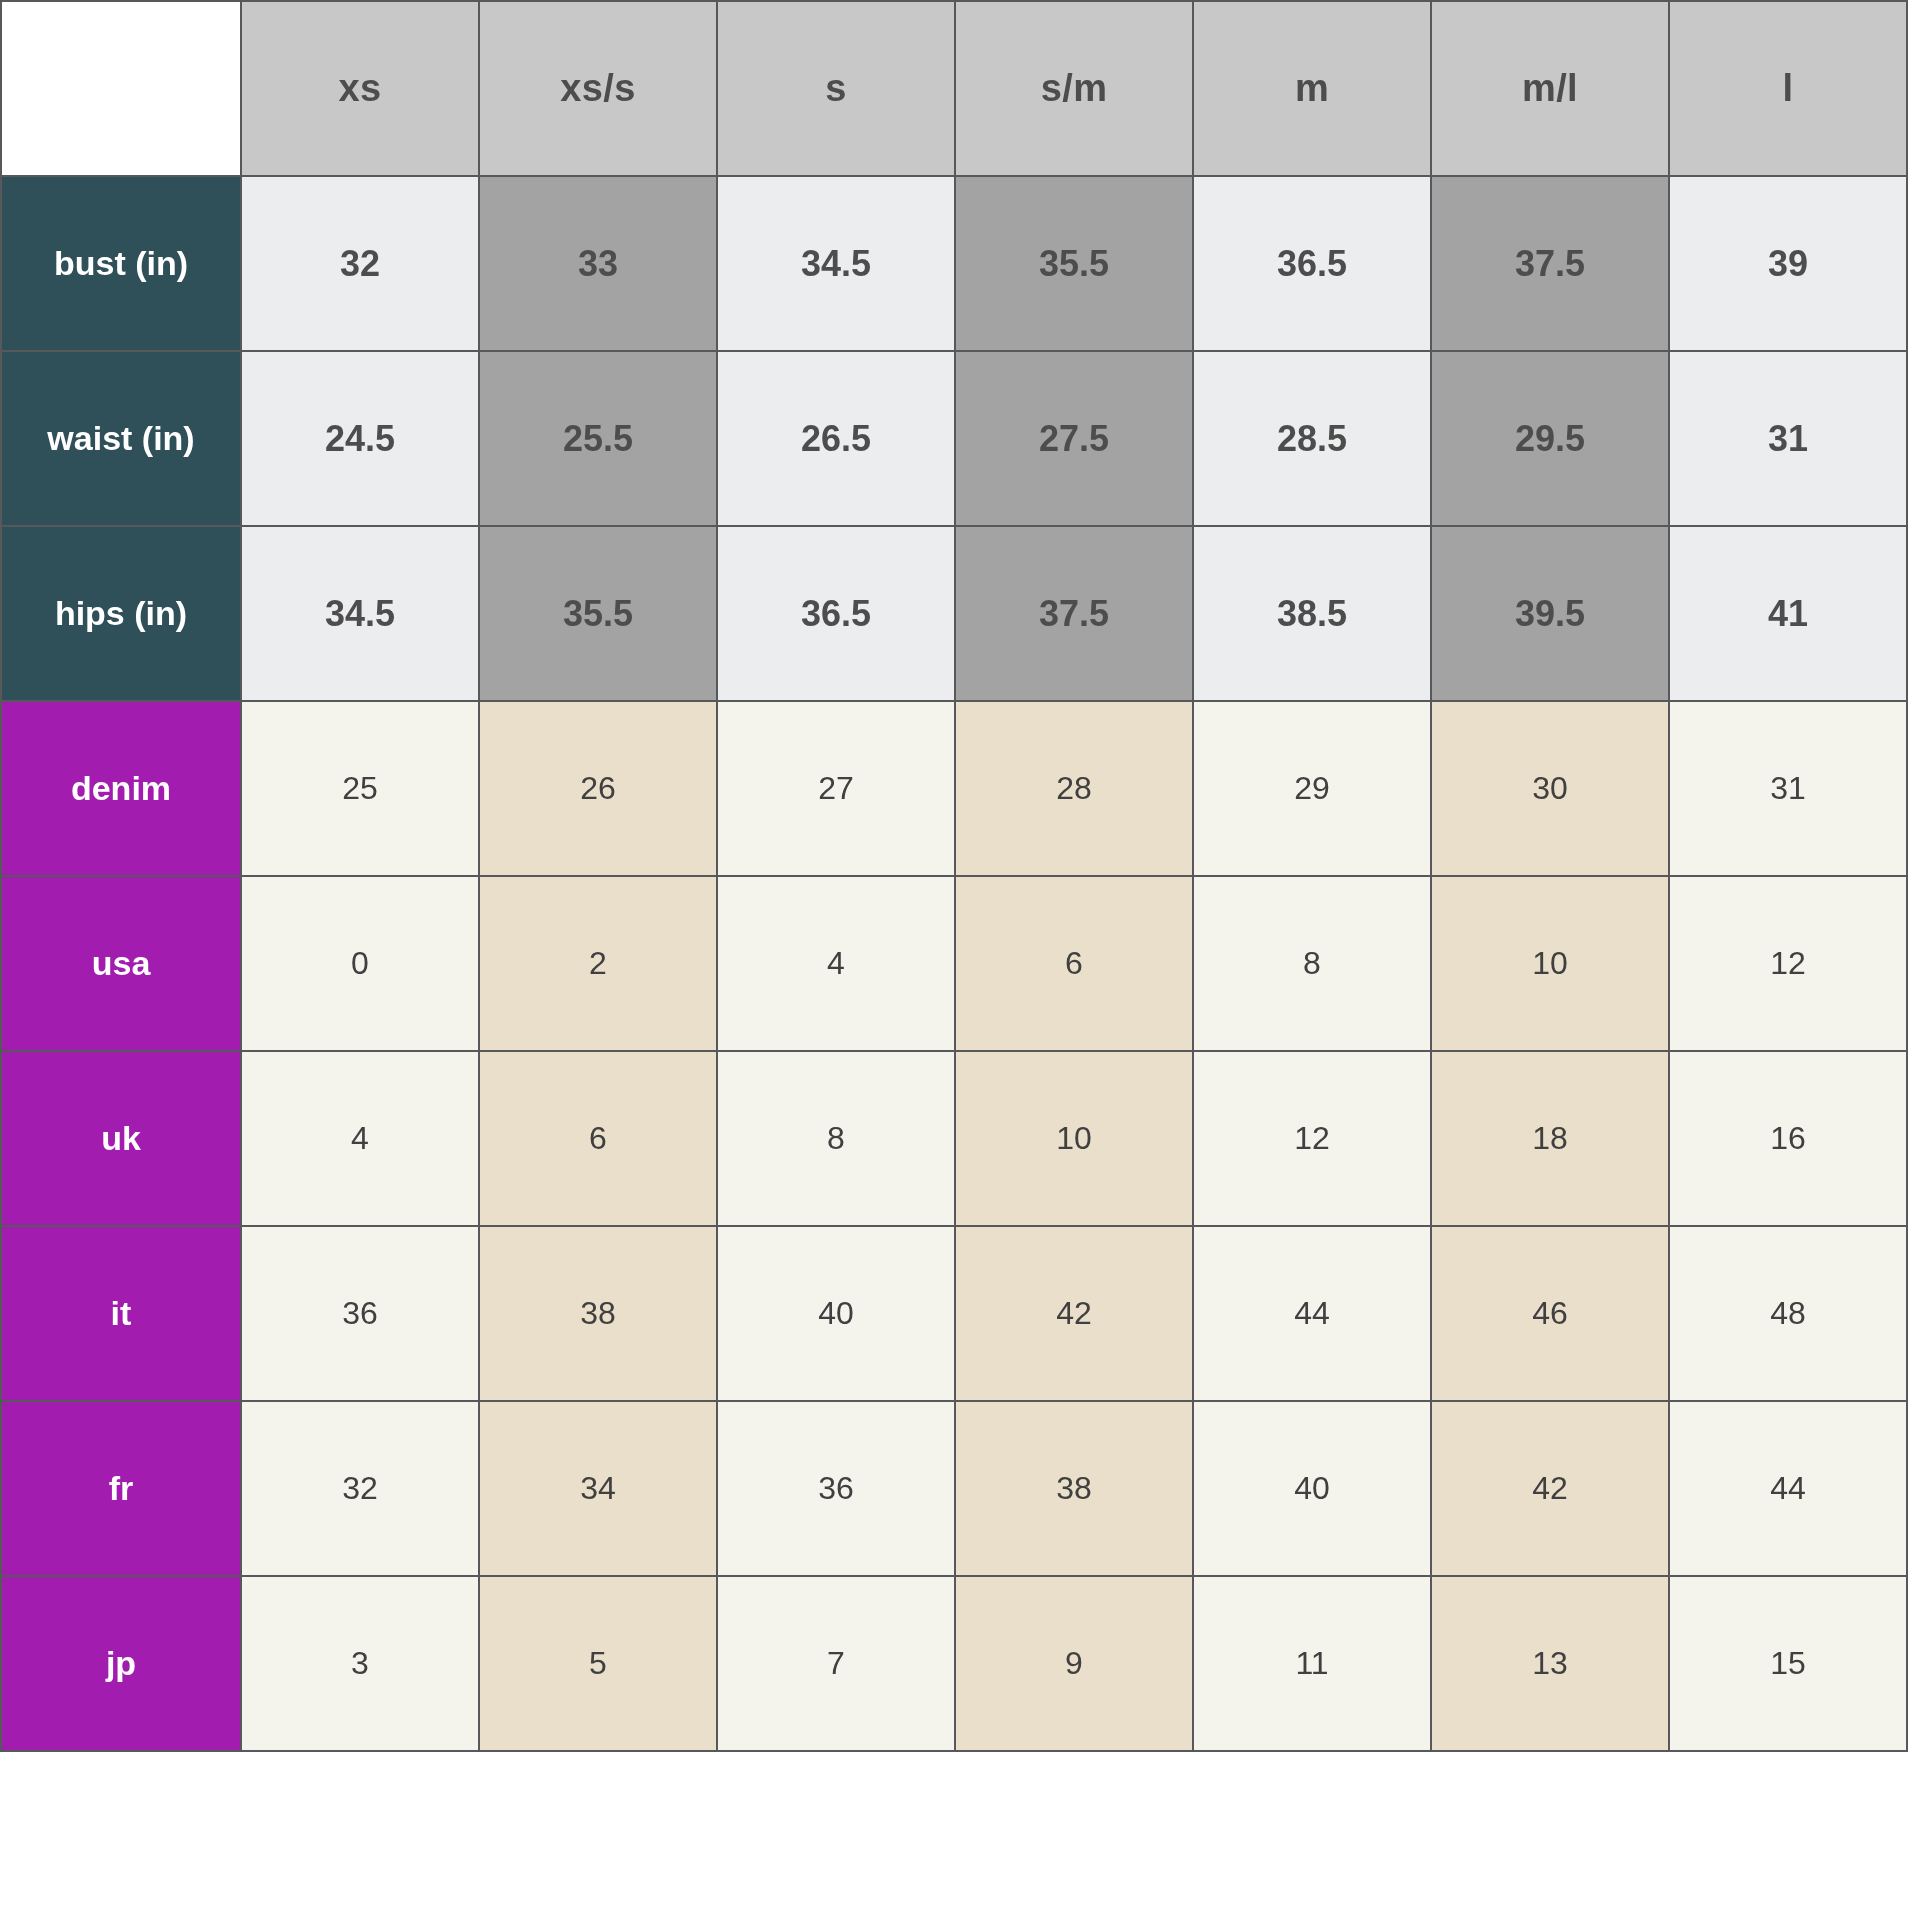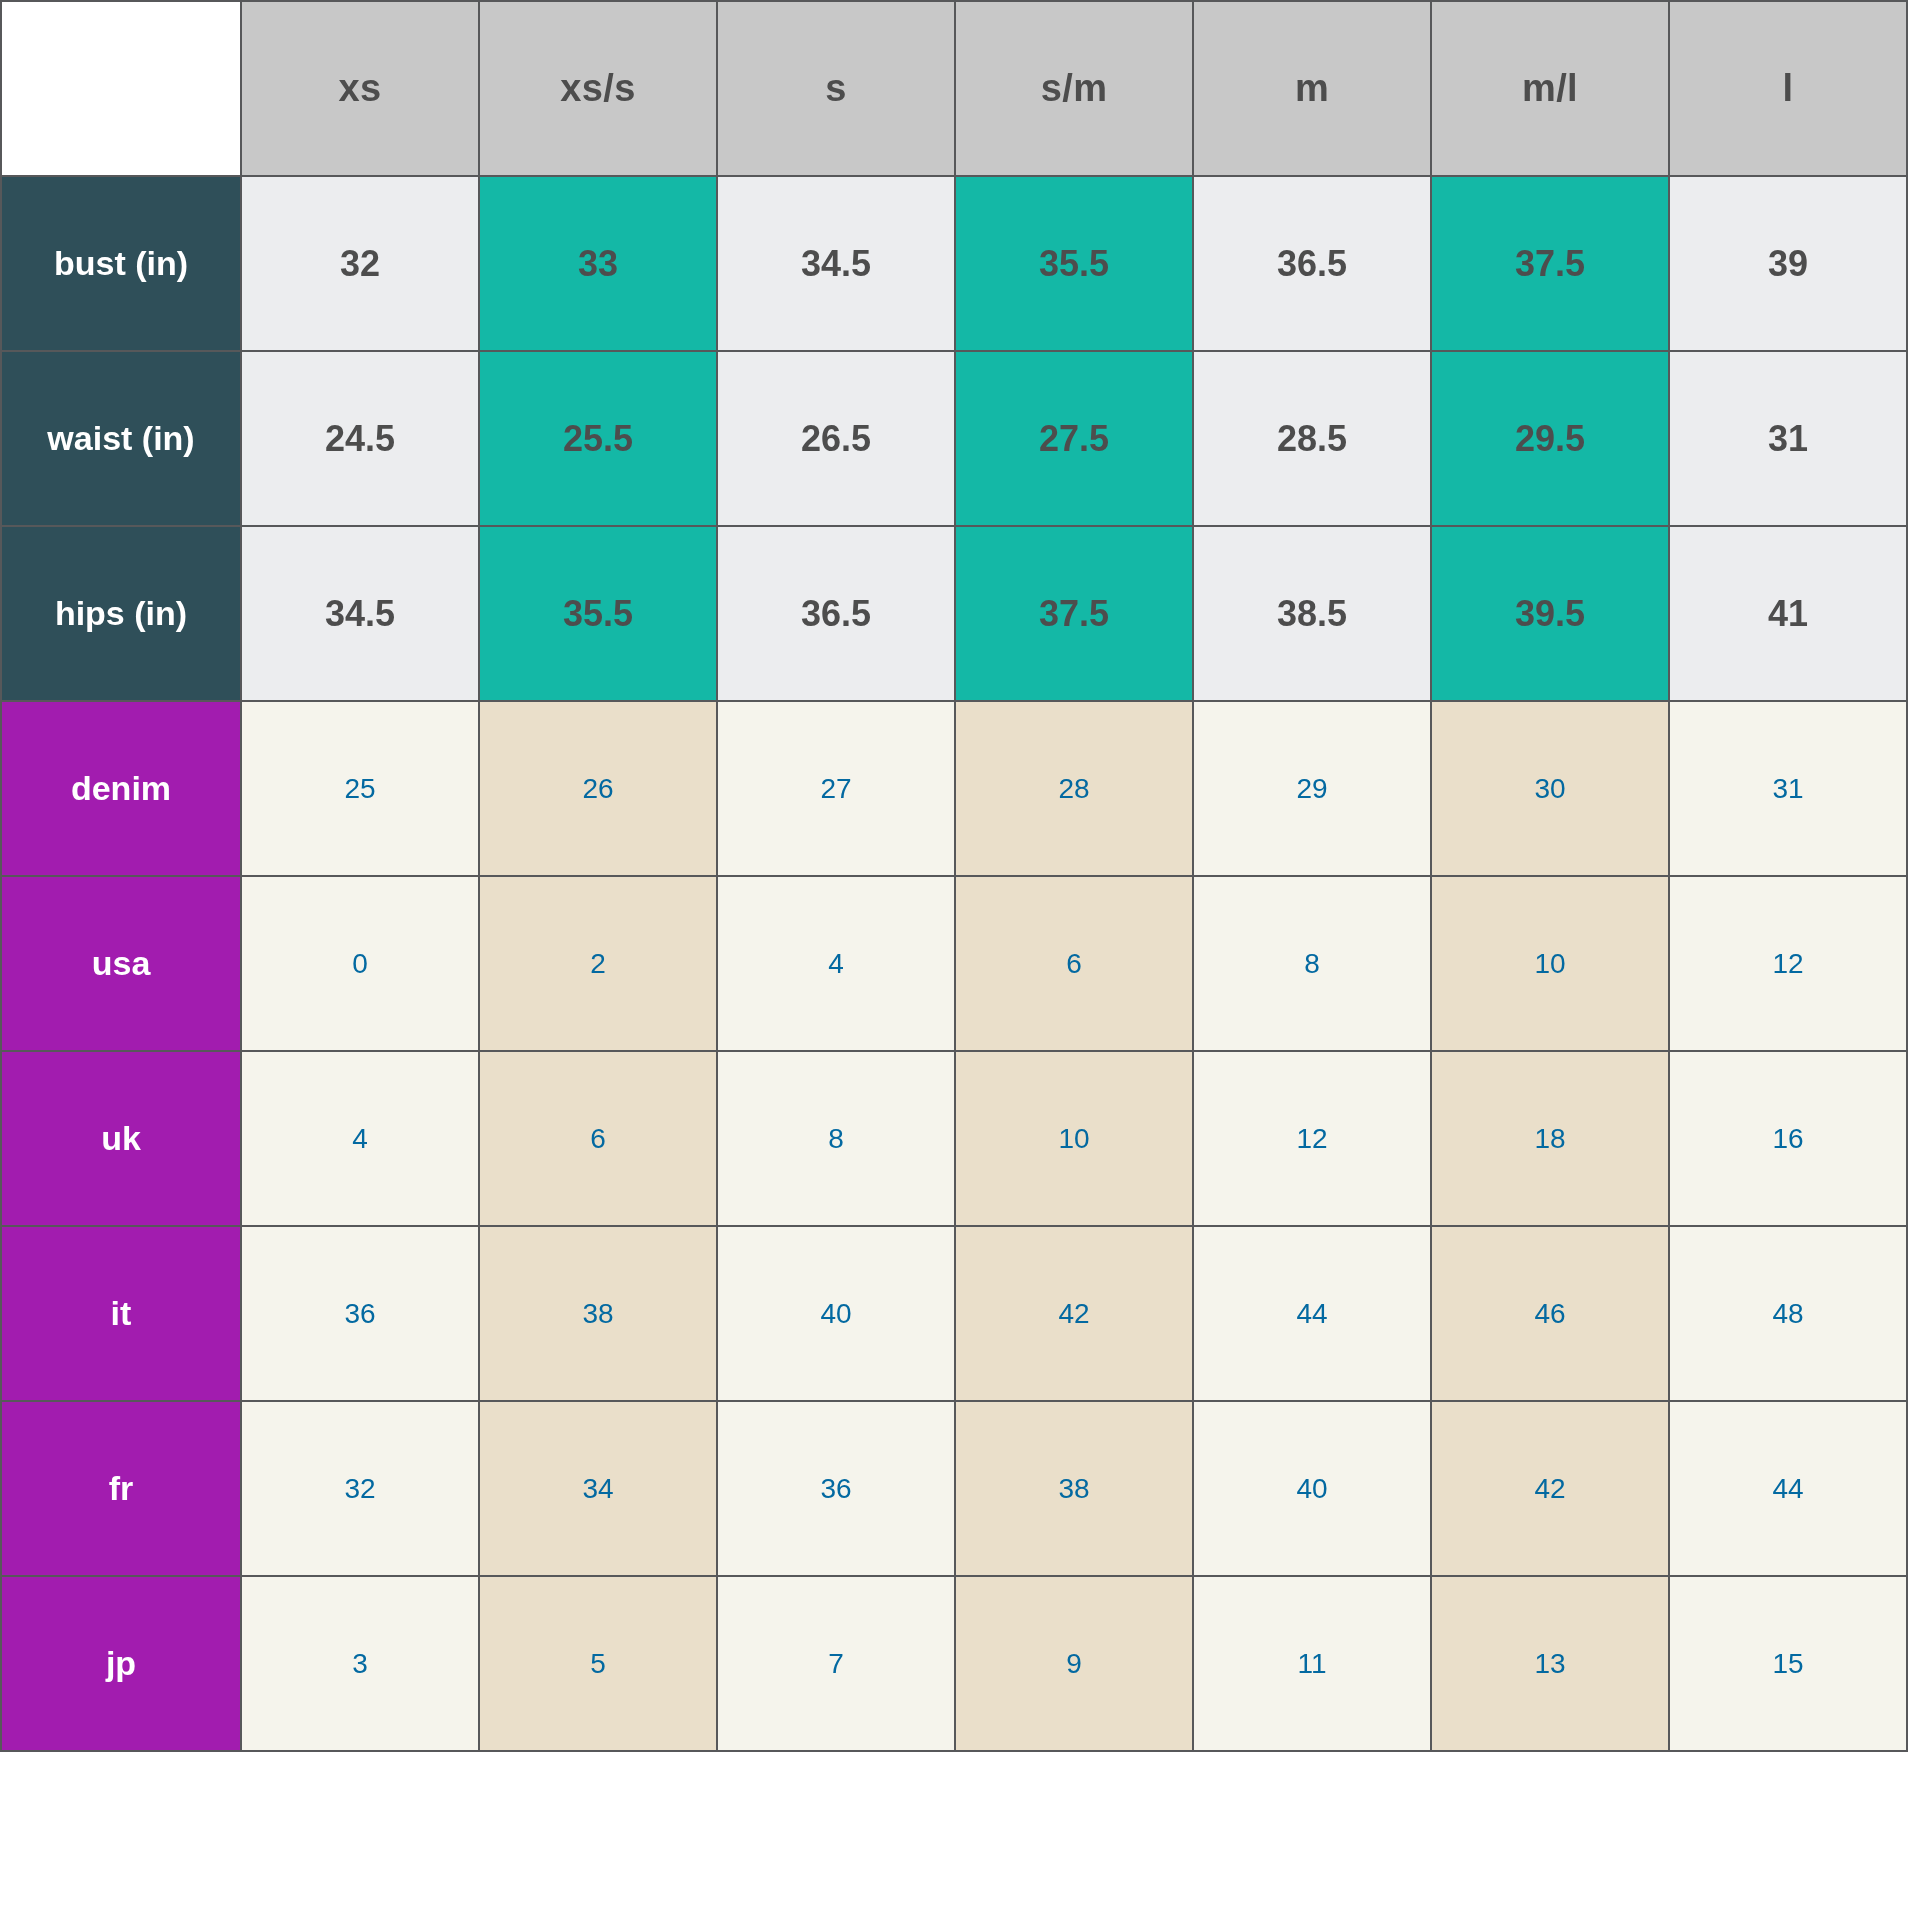--- a/index.html
+++ b/index.html
@@ -64,35 +64,35 @@
     height: 175px;
   }
   td.meas-cell {
     height: 175px;
     color: #4d4d4d;
     font-size: 36px;
     font-weight: 700;
     background: #ecedef;
   }
   td.meas-cell.alt {
-    background: #14b8a6;
+    background: #a3a3a3;
   }
 
   
   td.conv-label {
     background: #a21caf;
     color: #ffffff;
     font-size: 34px;
     font-weight: 700;
     height: 175px;
   }
   td.conv-cell {
     height: 175px;
-    color: #0369a1;
-    font-size: 28px;
+    color: #404040;
+    font-size: 32px;
     font-weight: 400;
     background: #f5f4ec;
   }
   td.conv-cell.alt {
     background: #eadfca;
   }
 </style>
 </head>
 <body>
 

